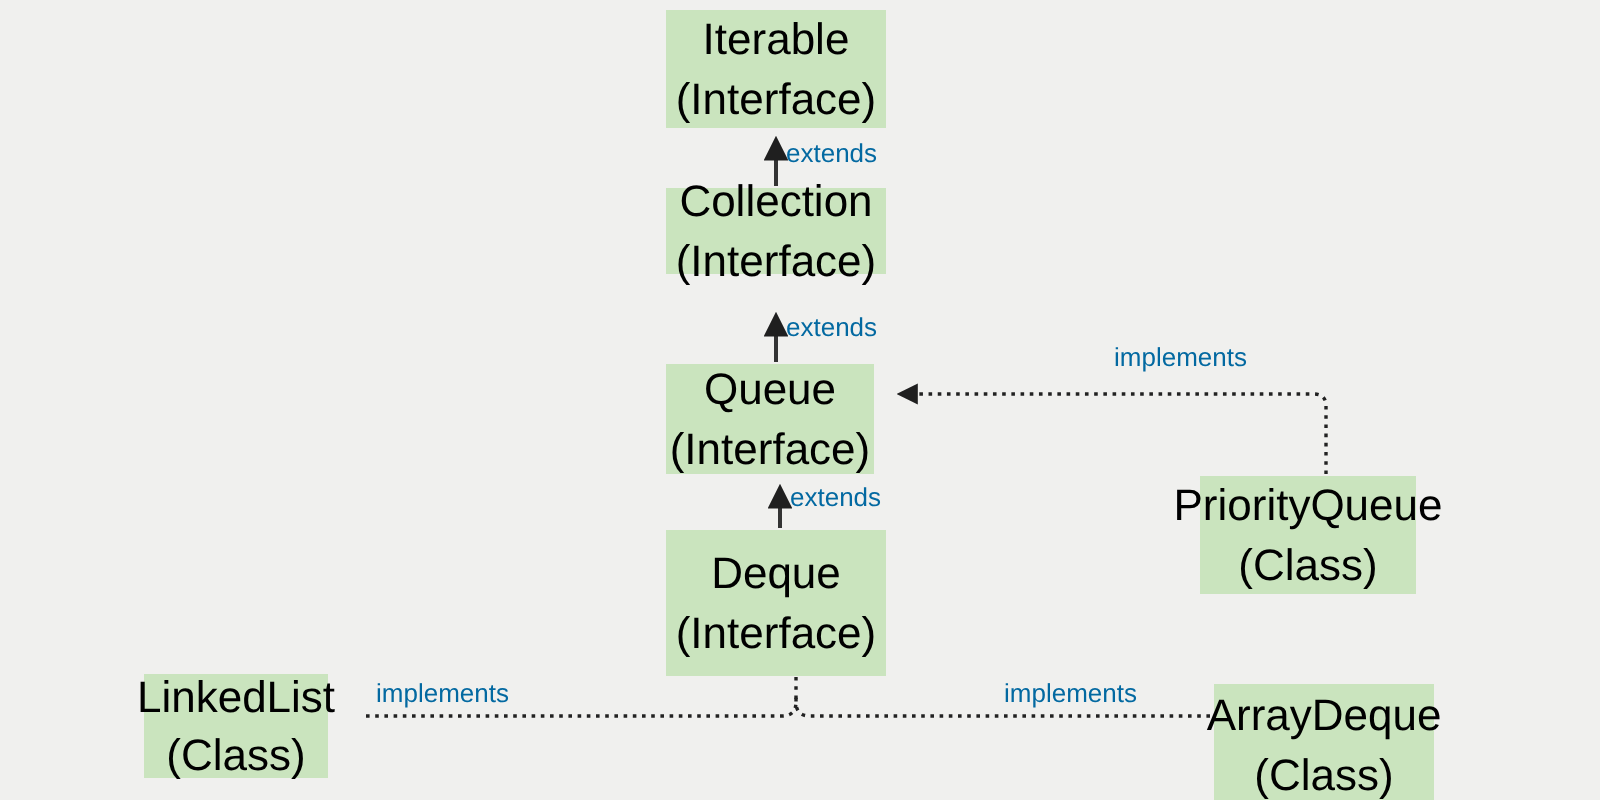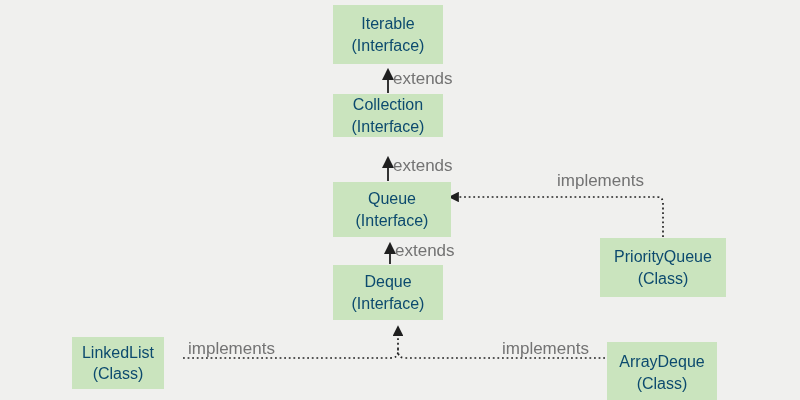--- a/index.html
+++ b/index.html
@@ -32,33 +32,33 @@
   }
   .connectors path.dotted {
     fill: none;
     stroke: #222222;
     stroke-width: 1.7;
     stroke-dasharray: 1.8 2.8;
   }
   .node {
     position: absolute;
     background: #cae4be;
-    color: #0c4a6e;
+    color: #000000;
     display: flex;
     flex-direction: column;
     align-items: center;
     justify-content: center;
     text-align: center;
-    font-size: 16px;
+    font-size: 22px;
     line-height: 1.32;
   }
   .edge-label {
     position: absolute;
-    color: #737373;
-    font-size: 17px;
+    color: #0369a1;
+    font-size: 13px;
     white-space: nowrap;
   }
 </style>
 </head>
 <body>
 
 <div class="diagram">
 
   <svg class="connectors" width="800" height="400" viewBox="0 0 800 400">
     <defs>
@@ -77,31 +77,31 @@
   <div class="node" style="left:333px; top:5px;  width:110px; height:59px;">
     <div>Iterable</div>
     <div>(Interface)</div>
   </div>
 
   <div class="node" style="left:333px; top:94px; width:110px; height:43px;">
     <div>Collection</div>
     <div>(Interface)</div>
   </div>
 
-  <div class="node" style="left:333px; top:182px; width:118px; height:55px;">
+  <div class="node" style="left:333px; top:182px; width:104px; height:55px;">
     <div>Queue</div>
     <div>(Interface)</div>
   </div>
 
-  <div class="node" style="left:333px; top:265px; width:110px; height:55px;">
+  <div class="node" style="left:333px; top:265px; width:110px; height:73px;">
     <div>Deque</div>
     <div>(Interface)</div>
   </div>
 
-  <div class="node" style="left:600px; top:238px; width:126px; height:59px;">
+  <div class="node" style="left:600px; top:238px; width:108px; height:59px;">
     <div>PriorityQueue</div>
     <div>(Class)</div>
   </div>
 
   <div class="node" style="left:72px; top:337px; width:92px; height:52px;">
     <div>LinkedList</div>
     <div>(Class)</div>
   </div>
 
   <div class="node" style="left:607px; top:342px; width:110px; height:61px;">

